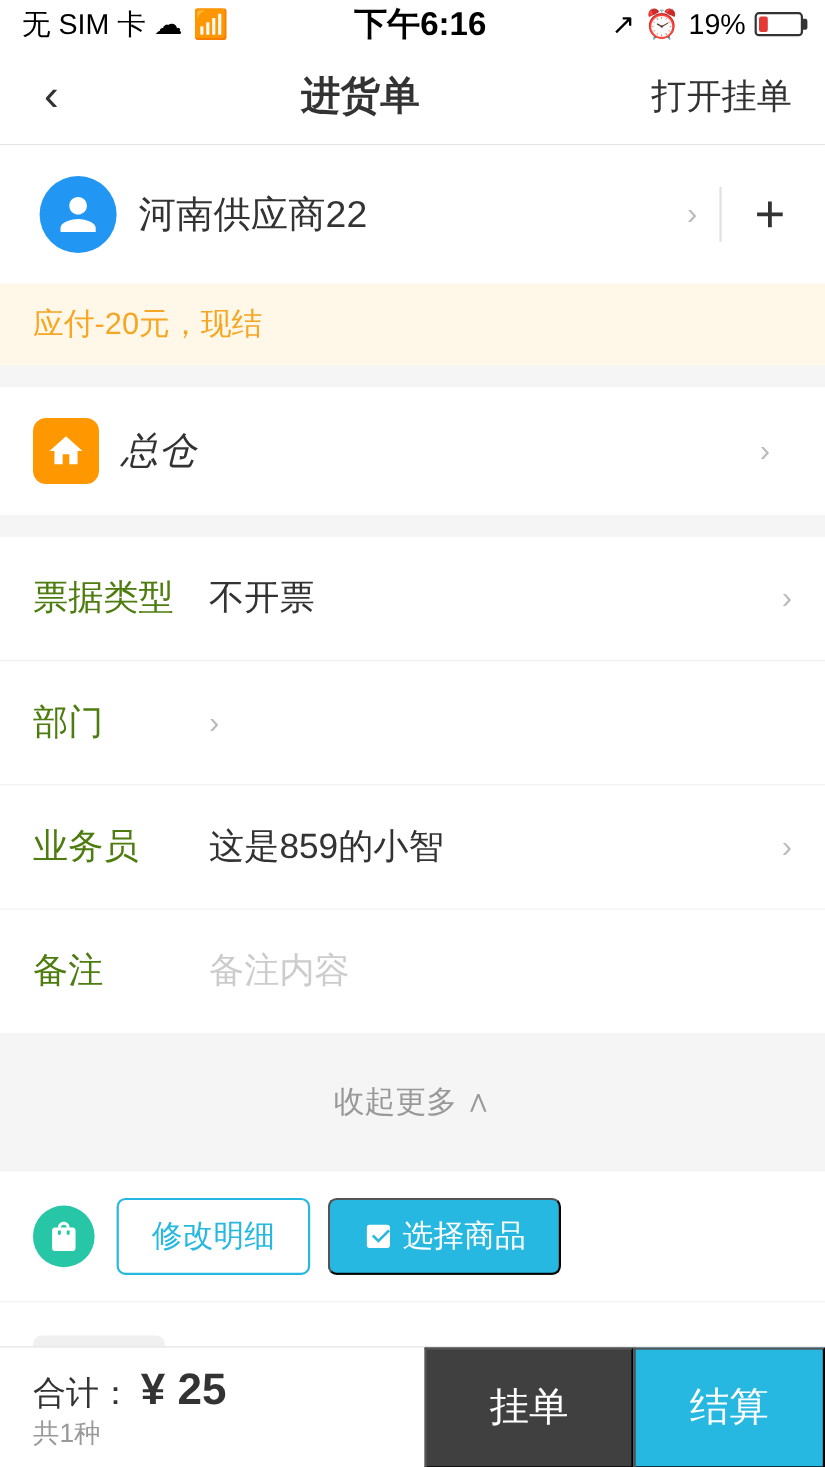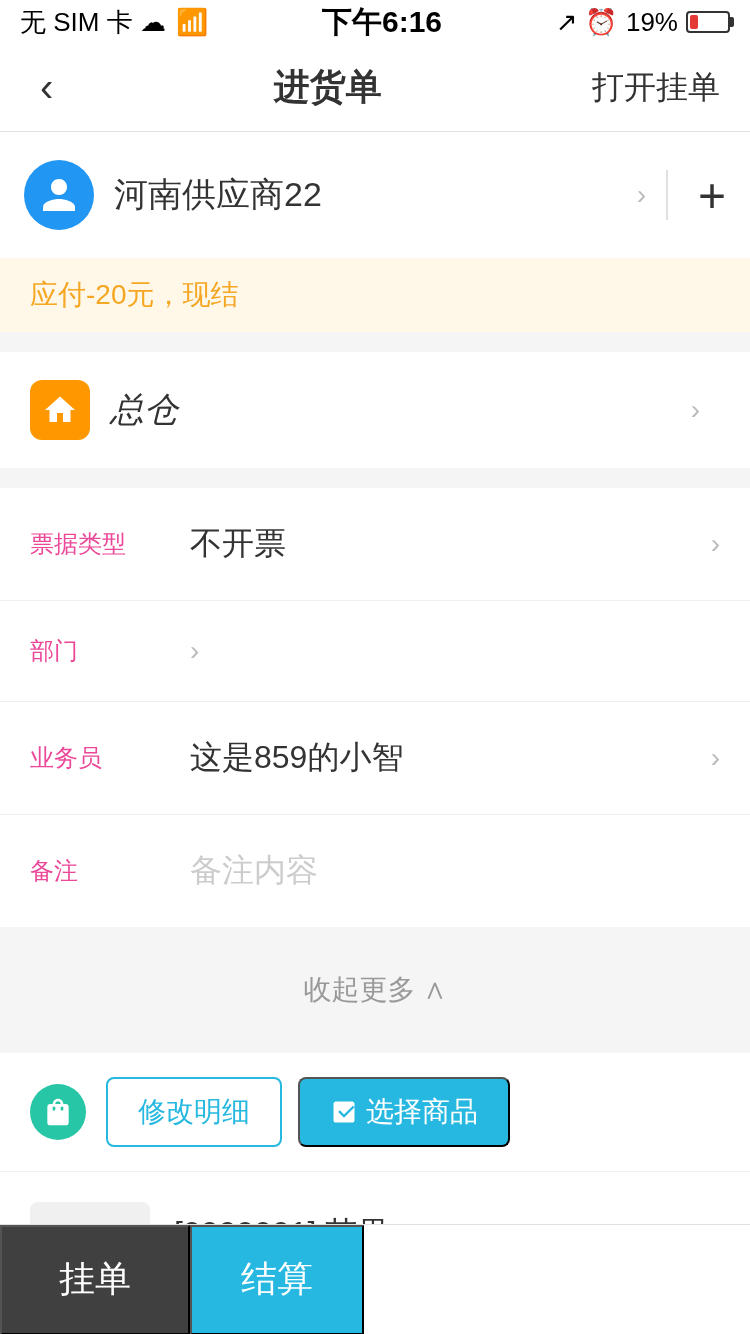--- a/index.html
+++ b/index.html
@@ -108,21 +108,21 @@
     }
 
     
     .supplier-section {
       background: #fff;
       margin-bottom: 0;
     }
     .supplier-row {
       display: flex;
       align-items: center;
-      padding: 28px 24px;
+      padding: 28px 36px;
       border-bottom: none;
     }
     .supplier-avatar {
       width: 70px;
       height: 70px;
       border-radius: 50%;
       background: #2196F3;
       display: flex;
       align-items: center;
       justify-content: center;
@@ -205,22 +205,22 @@
       display: flex;
       align-items: center;
       padding: 34px 30px;
       border-bottom: 1px solid #f0f0f0;
       position: relative;
     }
     .form-row:last-child {
       border-bottom: none;
     }
     .form-label {
-      font-size: 24px;
-      color: #ec4899;
+      font-size: 32px;
+      color: #4d7c0f;
       width: 160px;
       flex-shrink: 0;
     }
     .form-value {
       flex: 1;
       font-size: 32px;
       color: #333;
     }
     .form-placeholder {
       flex: 1;
@@ -529,15 +529,22 @@
           <span class="highlight">¥25</span>
         </div>
       </div>
       <span class="product-more">···</span>
     </div>
   </div>
 
 </div>
 
 <div class="bottom-bar">
+  <div class="total-section">
+    <div class="total-label">
+      <span>合计：</span>
+      <span class="total-amount">¥ 25</span>
+    </div>
+    <div class="total-count">共1种</div>
+  </div>
   <button class="btn-hang">挂单</button>
   <button class="btn-checkout">结算</button>
 </div>
 
 </body></html>

